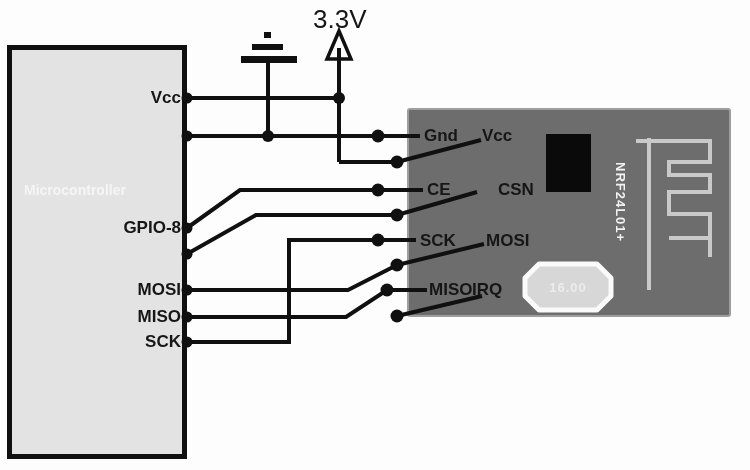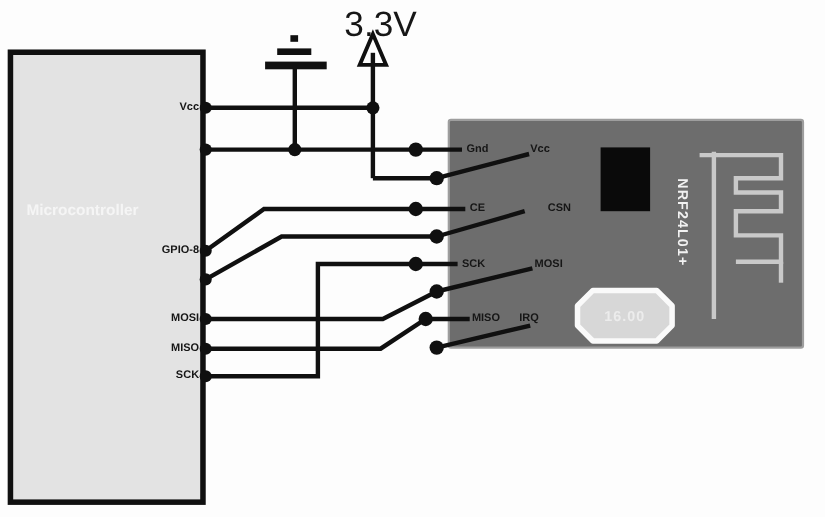--- a/index.html
+++ b/index.html
@@ -24,30 +24,30 @@
   .wire{stroke:var(--wire,#101010);stroke-width:4;fill:none;stroke-linejoin:miter;}
   .wire-thin{stroke:var(--wire,#101010);stroke-width:3;fill:none;}
   .dot{fill:var(--wire,#101010);}
   .sym{fill:var(--wire,#101010);}
   .ant{stroke:var(--antenna,#c9c9c9);stroke-width:4;fill:none;stroke-linejoin:miter;}
   .chip-rect{fill:var(--chip,#0a0a0a);}
   .crystal-poly{fill:var(--crystal-fill,#d7d7d7);stroke:var(--crystal-edge,#fafafa);stroke-width:5;stroke-linejoin:round;}
   
   .lbl{
     position:absolute;z-index:3;white-space:nowrap;
-    font-weight:700;font-size:10px;color:var(--label,#161616);line-height:18px;
+    font-weight:700;font-size:17px;color:var(--label,#161616);line-height:18px;
   }
   .pin-mcu{left:96px;width:85px;text-align:right;}
   .mcu-name{
     left:24px;top:182px;width:140px;z-index:3;position:absolute;
     font-weight:700;font-size:14px;color:var(--mcu-label,#fafafa);opacity:.8;white-space:nowrap;
   }
   .power-lbl{
     position:absolute;left:313px;top:4px;z-index:3;
-    font-size:32px;font-weight:500;color:var(--label,#161616);white-space:nowrap;
+    font-size:26px;font-weight:500;color:var(--label,#161616);white-space:nowrap;
   }
   .module-name{
     position:absolute;left:613px;top:162px;height:116px;z-index:3;
     writing-mode:vertical-rl;text-orientation:mixed;
     font-weight:700;font-size:13px;letter-spacing:1px;color:#f2f2f2;white-space:nowrap;
   }
   .crystal-lbl{
     position:absolute;left:533px;top:280px;width:70px;text-align:center;z-index:3;
     font-weight:700;font-size:13px;color:#ececec;letter-spacing:1px;
   }

